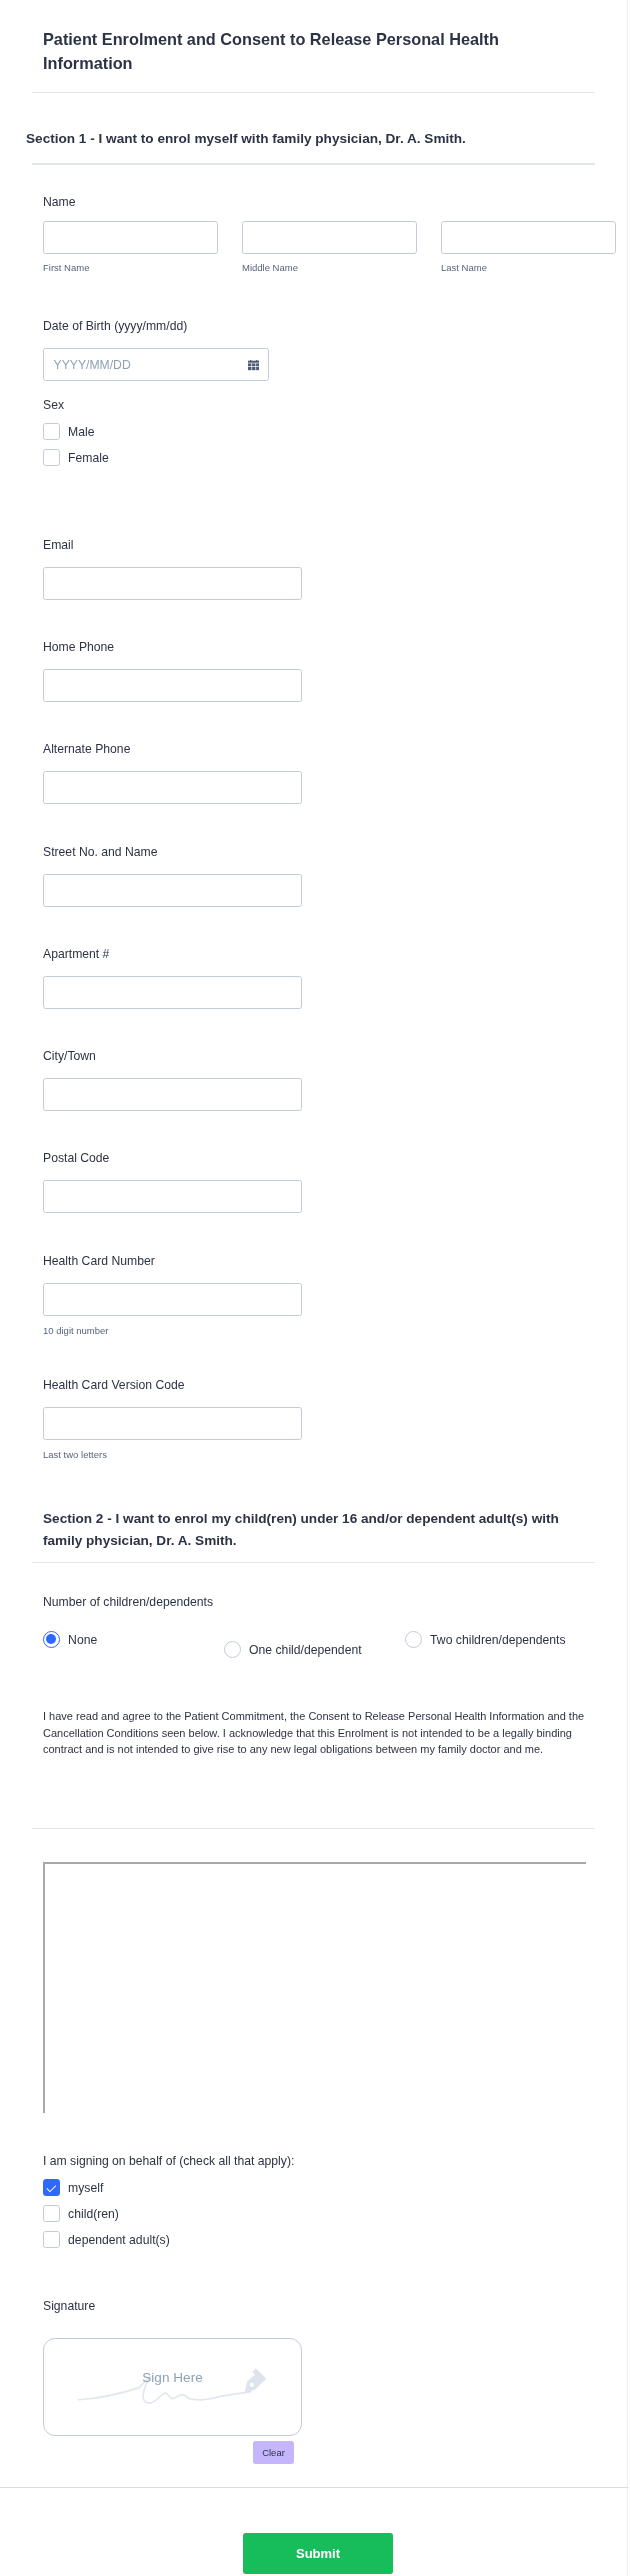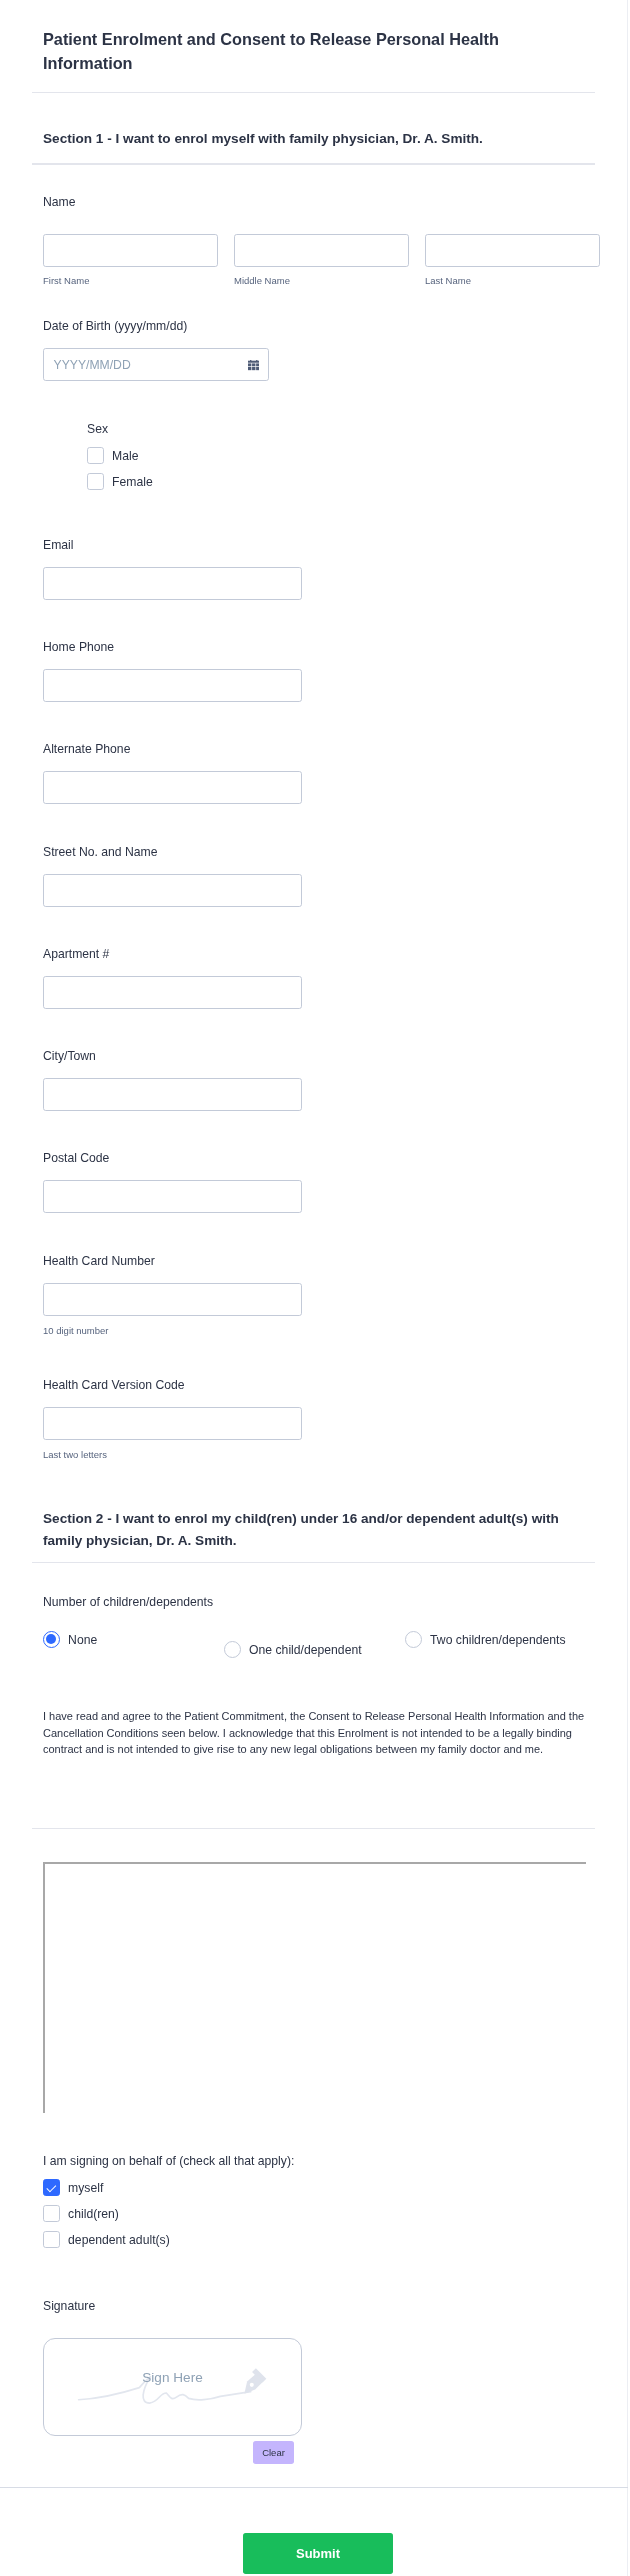--- a/index.html
+++ b/index.html
@@ -4,29 +4,29 @@
 <style>
   * { box-sizing: border-box; margin: 0; padding: 0; }
   html, body { width: 630px; background: #ffffff; }
   body { font-family: "Liberation Sans", "DejaVu Sans", sans-serif; color: #2c3345; }
   .card { position: relative; width: 628px; min-height: 2576px; background: #fff; border-right: 0.7px solid #eceef3; }
 
   .title-wrap { padding: 27px 43px 0 43px; height: 92px; }
   .form-title { font-size: 16.3px; font-weight: bold; line-height: 24.4px; color: #2c3345; }
   .divider { height: 1.4px; background: #e3e5ec; margin: 0 32px; }
 
-  .section-head { padding: 0 43px; }
+  .section-head { padding: 0 26px; }
   .section-title { font-size: 14.2px; font-weight: bold; line-height: 22px; color: #2c3345; }
 
   .field { position: absolute; left: 43px; }
   .label { font-size: 12.2px; line-height: 16.3px; color: #2c3345; font-weight: 500; }
   .input { display: block; width: 259px; height: 33px; border: 0.7px solid #c3cad8; border-radius: 2.7px; background: #fff; }
   .sublabel { font-size: 9.5px; color: #57647e; line-height: 12.2px; margin-top: 8.1px; }
 
-  .name-row { display: flex; gap: 16px; margin-top: 24px; }
+  .name-row { display: flex; gap: 24px; margin-top: 11px; }
   .name-col { width: 175px; }
   .name-col .input { width: 175px; height: 33px; }
 
   .date-input { position: relative; width: 226px; height: 33px; border: 0.7px solid #c3cad8; border-radius: 2.7px; margin-top: 14.2px; }
   .date-ph { position: absolute; left: 9.5px; top: 8.8px; font-size: 12.2px; color: #8fa2b5; }
   .cal-icon { position: absolute; right: 8.8px; top: 11px; width: 11.5px; height: 10.2px; }
 
   .opt { display: flex; align-items: center; height: 18.3px; margin-top: 7.5px; }
   .cb { width: 17px; height: 17px; border: 0.7px solid #c3cad8; border-radius: 2.7px; background: #fff; flex: 0 0 auto; position: relative; }
   .cb.checked { background: #2e69ff; border-color: #2e69ff; }
@@ -95,21 +95,21 @@
         <rect x="0" y="5" width="5" height="4" fill="#4d5a75"></rect>
         <rect x="6" y="5" width="5" height="4" fill="#4d5a75"></rect>
         <rect x="12" y="5" width="5" height="4" fill="#4d5a75"></rect>
         <rect x="0" y="10" width="5" height="5" fill="#4d5a75"></rect>
         <rect x="6" y="10" width="5" height="5" fill="#4d5a75"></rect>
         <rect x="12" y="10" width="5" height="5" fill="#4d5a75"></rect>
       </svg>
     </div>
   </div>
 
-  <div class="field" style="top:421px;margin-left:44px;">
+  <div class="field" style="top:397px;">
     <div class="label">Sex</div>
     <div class="opt" style="margin-top:9.5px;">
       <span class="cb"></span>
       <span class="opt-label">Male</span>
     </div>
     <div class="opt">
       <span class="cb"></span>
       <span class="opt-label">Female</span>
     </div>
   </div>

